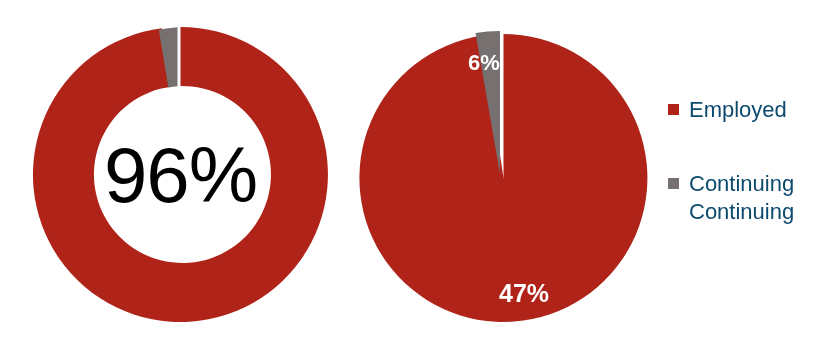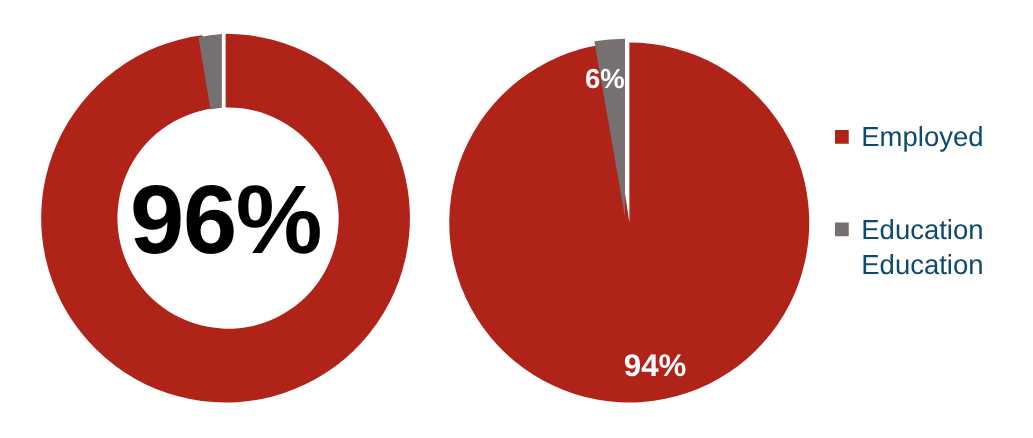--- a/index.html
+++ b/index.html
@@ -37,21 +37,21 @@
   .donut-center-label {
     position: absolute;
     left: 0;
     top: 0;
     width: 305px;
     height: 305px;
     display: flex;
     align-items: center;
     justify-content: center;
     font-size: 78px;
-    font-weight: bold;
+    font-weight: normal;
     color: #000000;
     letter-spacing: -1px;
     line-height: 1;
   }
 
   
   .chart-pie {
     position: absolute;
     left: 356px;
     top: 30px;
@@ -136,28 +136,28 @@
       <path d="M 147.5 148
                L 147.5 4
                A 144 144 0 1 1 126.0 5.6
                Z" fill="#B02318"></path>
 
       <path d="M 144.0 144.0
                L 119.5 3.0
                A 144 144 0 0 1 144.0 1.0
                Z" fill="#767070"></path>
     </svg>
-    <div class="pie-slice-label major">94%</div>
+    <div class="pie-slice-label major">47%</div>
     <div class="pie-slice-label minor">6%</div>
   </div>
 
   <div class="legend">
     <div class="legend-entry">
       <span class="legend-swatch" style="background:#B02318;"></span>
       <span class="legend-label">Employed</span>
     </div>
     <div class="legend-entry">
       <span class="legend-swatch" style="background:#767070;"></span>
-      <span class="legend-label">Education Education</span>
+      <span class="legend-label">Continuing Continuing</span>
     </div>
   </div>
 
 </div>
 
 </body></html>

